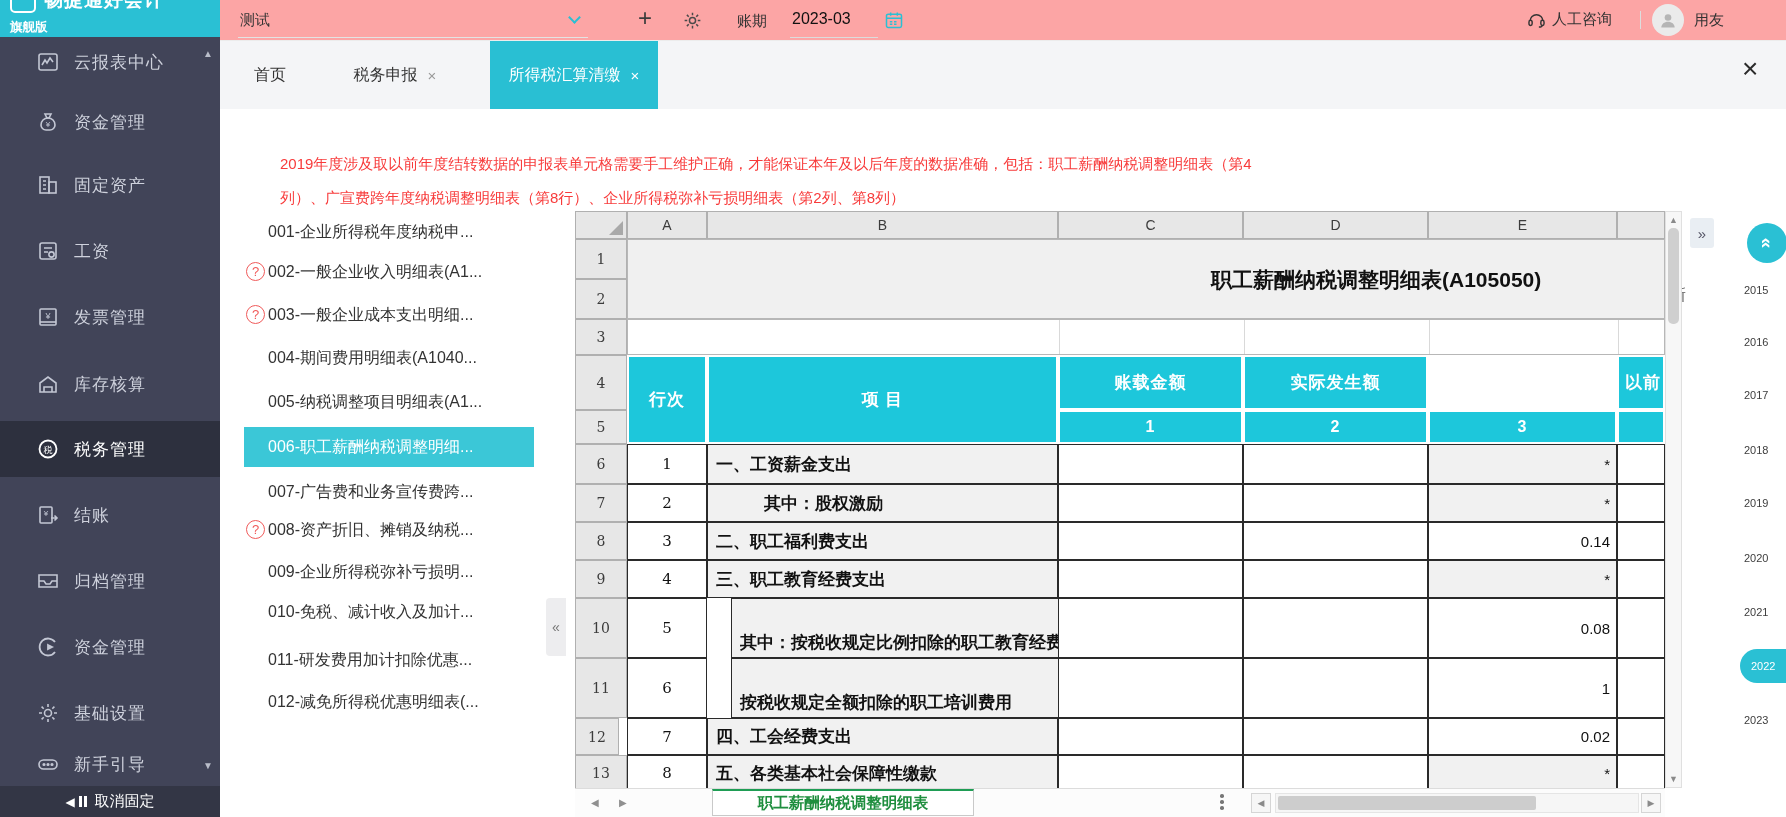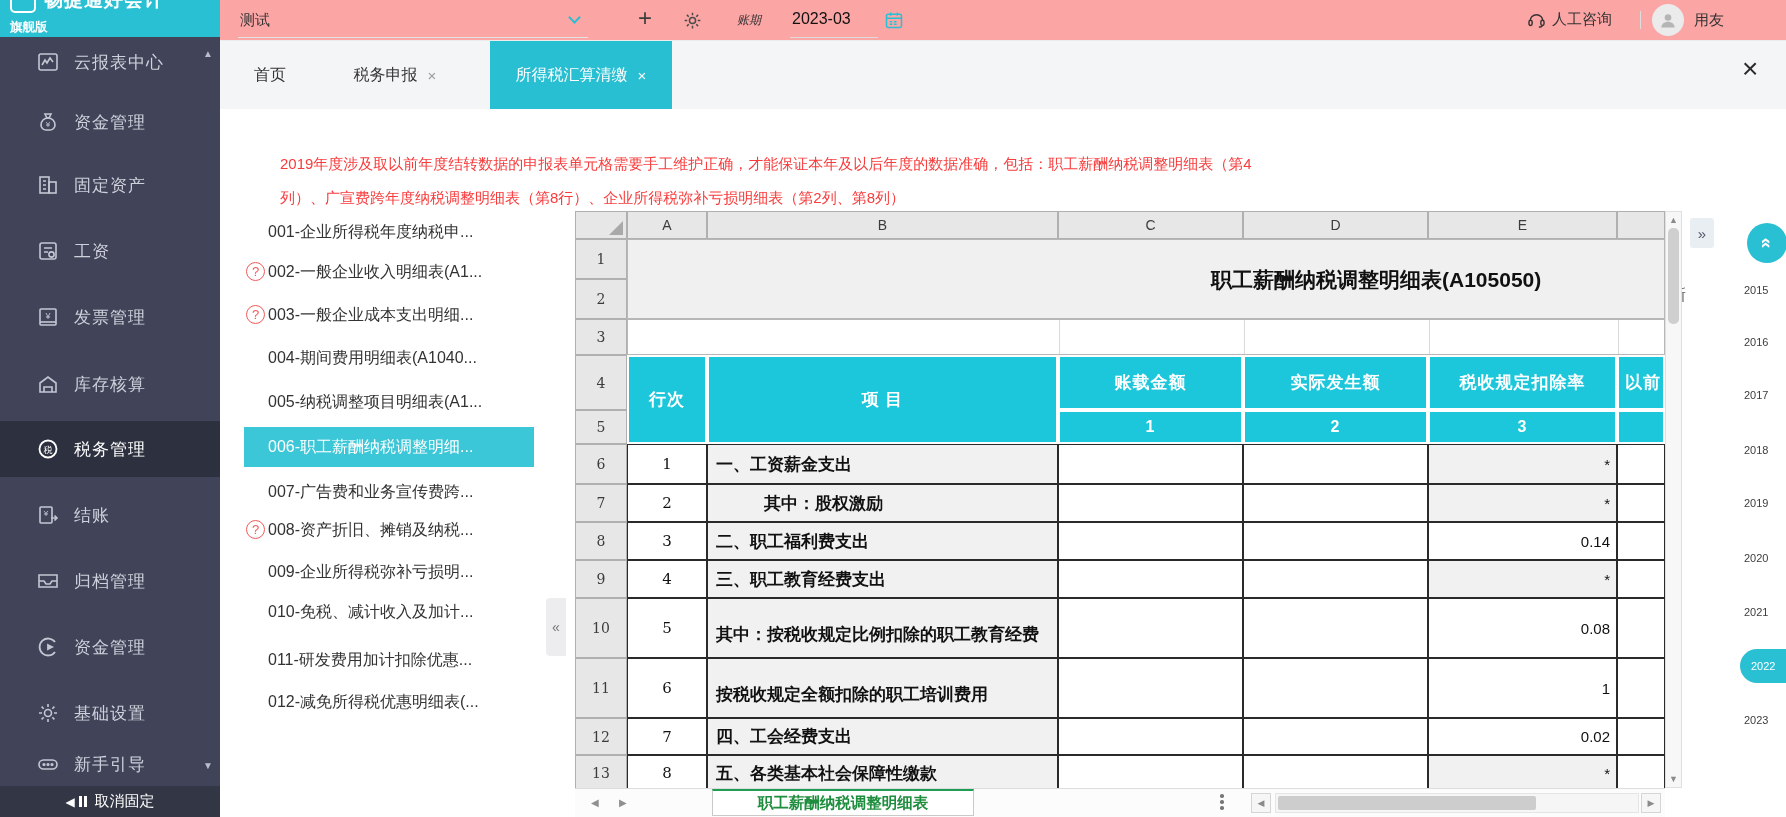--- a/index.html
+++ b/index.html
@@ -24,21 +24,21 @@
   .unpin-bars { display:inline-flex; gap:2px; margin-right:4px; }
   .unpin-bars i { width:3px; height:11px; background:#fff; display:block; }
 
   
   .topbar { left:220px; top:0; width:1566px; height:41px; background:#fca5a5; border-bottom:1px solid #ececec; }
   .company-label { position:absolute; left:20px; top:11px; font-size:15px; color:#333; }
   .company-underline { position:absolute; left:18px; top:37px; width:350px; height:1px; background:#e3e3e3; }
   .chevron-down { position:absolute; left:350px; top:13px; width:9px; height:9px; border-right:2px solid #29bfd3; border-bottom:2px solid #29bfd3; transform:rotate(45deg); }
   .plus-glyph { position:absolute; left:418px; top:4px; font-size:24px; color:#3c3c3c; font-weight:300; }
   .icon-btn { position:absolute; color:#4a4a4a; }
-  .period-label { position:absolute; left:517px; top:12px; font-size:12px; color:#333;font-style:italic; }
+  .period-label { position:absolute; left:517px; top:12px; font-size:15px; color:#333; }
   .period-value { position:absolute; left:572px; top:10px; font-size:16px; color:#111; }
   .period-underline { position:absolute; left:570px; top:37px; width:88px; height:1px; background:#dcdcdc; }
   .support { position:absolute; left:1307px; top:10px; display:flex; align-items:center; gap:6px; color:#333; font-size:15px; cursor:pointer; }
   .tb-divider { position:absolute; left:1420px; top:11px; width:1px; height:18px; background:#ddd; }
   .avatar { position:absolute; left:1432px; top:4px; width:32px; height:32px; border-radius:50%; background:#ebebeb; display:flex; align-items:center; justify-content:center; color:#b5b5b5; }
   .user-name { position:absolute; left:1474px; top:11px; font-size:15px; color:#333; }
 
   
   .tabbar { left:220px; top:41px; width:1566px; height:68px; background:#f4f5f7; }
   .tab { position:absolute; top:0; height:68px; display:flex; align-items:center; gap:10px; font-size:16px; color:#333; cursor:pointer; }
@@ -65,21 +65,21 @@
   .corner-tri { position:absolute; right:3px; bottom:3px; width:0; height:0; border-left:14px solid transparent; border-bottom:14px solid #a9a9a9; }
   .band { position:absolute; border:1px solid #b7b7b7; }
   .sheet-title { position:absolute; left:583px; top:0; height:80px; line-height:80px; font-size:21px; font-weight:bold; color:#111; white-space:nowrap; }
   .r3-div { position:absolute; top:0; width:1px; height:100%; background:#d9d9d9; }
   .th-cell { position:absolute; background:#1dc7db; border:2px solid #fff; color:#fff; font-weight:bold; display:flex; align-items:center; justify-content:center; font-size:17px; letter-spacing:1px; }
   .th-num { font-size:16px; }
   .cell { position:absolute; background:#fff; border:1px solid #2a2a2a; font-size:15px; color:#111; }
   .cell.rowno { display:flex; align-items:center; justify-content:center; font-family:"DejaVu Serif",serif; font-size:15px; }
   .cell.item { background:#f1f1f1; font-weight:bold; padding:4px 8px; display:flex; align-items:center; font-size:17px; white-space:nowrap; overflow:hidden; }
   .cell.item.indent { padding-left:56px; }
-  .cell.item.bottom { align-items:flex-end; padding-bottom:11px; }
+  .cell.item.bottom { align-items:flex-end; padding-bottom:3px;margin-left:24px; }
   .cell.rate { display:flex; align-items:center; justify-content:flex-end; padding-right:6px; }
   .cell.rate.gray { background:#f1f1f1; }
   .serif-num { font-family:"DejaVu Serif",serif; }
 
   
   .vscroll { left:1665px; top:211px; width:17px; height:577px; background:#f7f7f7; border:1px solid #e0e0e0; }
   .vthumb { position:absolute; left:2px; top:16px; width:11px; height:96px; background:#cfcfcf; border-radius:5px; }
   .scroll-arrow { position:absolute; left:0; width:15px; text-align:center; font-size:9px; color:#8a8a8a; }
 
   .expand-handle { left:1690px; top:218px; width:24px; height:30px; background:#e9eef3; border-radius:3px; color:#556; font-size:15px; display:flex; align-items:center; justify-content:center; cursor:pointer; }
@@ -296,21 +296,21 @@
   </div>
 
   <div class="abs tabbar">
     <div class="tab" style="left:20px; width:60px; justify-content:center;">
       <span>首页</span>
     </div>
     <div class="tab" style="left:110px; width:130px; justify-content:center;">
       <span>税务申报</span>
       <span class="tab-close">×</span>
     </div>
-    <div class="tab active" style="left:270px; width:182px;">
+    <div class="tab active" style="left:270px; width:168px;">
       <span>所得税汇算清缴</span>
       <span class="tab-close">×</span>
     </div>
     <span class="big-close">×</span>
   </div>
 
   <div class="abs content">
 
     <div class="notice-line" style="top:46px;">2019年度涉及取以前年度结转数据的申报表单元格需要手工维护正确，才能保证本年及以后年度的数据准确，包括：职工薪酬纳税调整明细表（第4</div>
     <div class="notice-line" style="top:80px;">列）、广宣费跨年度纳税调整明细表（第8行）、企业所得税弥补亏损明细表（第2列、第8列）</div>
@@ -379,39 +379,38 @@
     <div class="xl-head serif-num" style="left:0; top:68px;  width:52px; height:40px;">2</div>
     <div class="xl-head serif-num" style="left:0; top:108px; width:52px; height:36px;">3</div>
     <div class="xl-head serif-num" style="left:0; top:144px; width:52px; height:55px;">4</div>
     <div class="xl-head serif-num" style="left:0; top:199px; width:52px; height:34px;">5</div>
     <div class="xl-head serif-num" style="left:0; top:233px; width:52px; height:40px;">6</div>
     <div class="xl-head serif-num" style="left:0; top:273px; width:52px; height:38px;">7</div>
     <div class="xl-head serif-num" style="left:0; top:311px; width:52px; height:38px;">8</div>
     <div class="xl-head serif-num" style="left:0; top:349px; width:52px; height:38px;">9</div>
     <div class="xl-head serif-num" style="left:0; top:387px; width:52px; height:60px;">10</div>
     <div class="xl-head serif-num" style="left:0; top:447px; width:52px; height:60px;">11</div>
-    <div class="xl-head serif-num" style="left:0; top:507px; width:52px; height:37px;">12</div>
+    <div class="xl-head serif-num" style="left:0; top:507px; width:44px; height:37px;">12</div>
     <div class="xl-head serif-num" style="left:0; top:544px; width:52px; height:36px;">13</div>
 
     <div class="band" style="left:52px; top:28px; width:1038px; height:80px; background:#f0f0f0;">
       <div class="sheet-title">职工薪酬纳税调整明细表(A105050)</div>
     </div>
 
     <div class="band" style="left:52px; top:108px; width:1038px; height:36px; background:#fff;">
       <span class="r3-div" style="left:431px;"></span>
         <span class="r3-div" style="left:616px;"></span>
         <span class="r3-div" style="left:801px;"></span>
         <span class="r3-div" style="left:990px;"></span>
     </div>
 
     <div class="th-cell" style="left:52px; top:144px; width:80px; height:89px;">行次</div>
     <div class="th-cell" style="left:132px; top:144px; width:351px; height:89px;">项  目</div>
     <div class="th-cell" style="left:483px; top:144px; width:185px; height:55px;">账载金额</div>
     <div class="th-cell" style="left:668px; top:144px; width:185px; height:55px;">实际发生额</div>
-    <div class="th-cell" style="left:853px; top:144px; width:189px; height:55px;">税收规定扣除率</div>
     <div class="th-cell" style="left:1042px; top:144px; width:48px; height:55px; justify-content:flex-start; padding-left:6px;">以前</div>
     <div class="th-cell th-num" style="left:483px; top:199px; width:185px; height:34px;">1</div>
     <div class="th-cell th-num" style="left:668px; top:199px; width:185px; height:34px;">2</div>
     <div class="th-cell th-num" style="left:853px; top:199px; width:189px; height:34px;">3</div>
     <div class="th-cell" style="left:1042px; top:199px; width:48px; height:34px;"></div>
 
     <div class="cell rowno" style="left:52px; top:233px; width:80px; height:40px;">1</div>
     <div class="cell rowno" style="left:52px; top:273px; width:80px; height:38px;">2</div>
     <div class="cell rowno" style="left:52px; top:311px; width:80px; height:38px;">3</div>
     <div class="cell rowno" style="left:52px; top:349px; width:80px; height:38px;">4</div>

